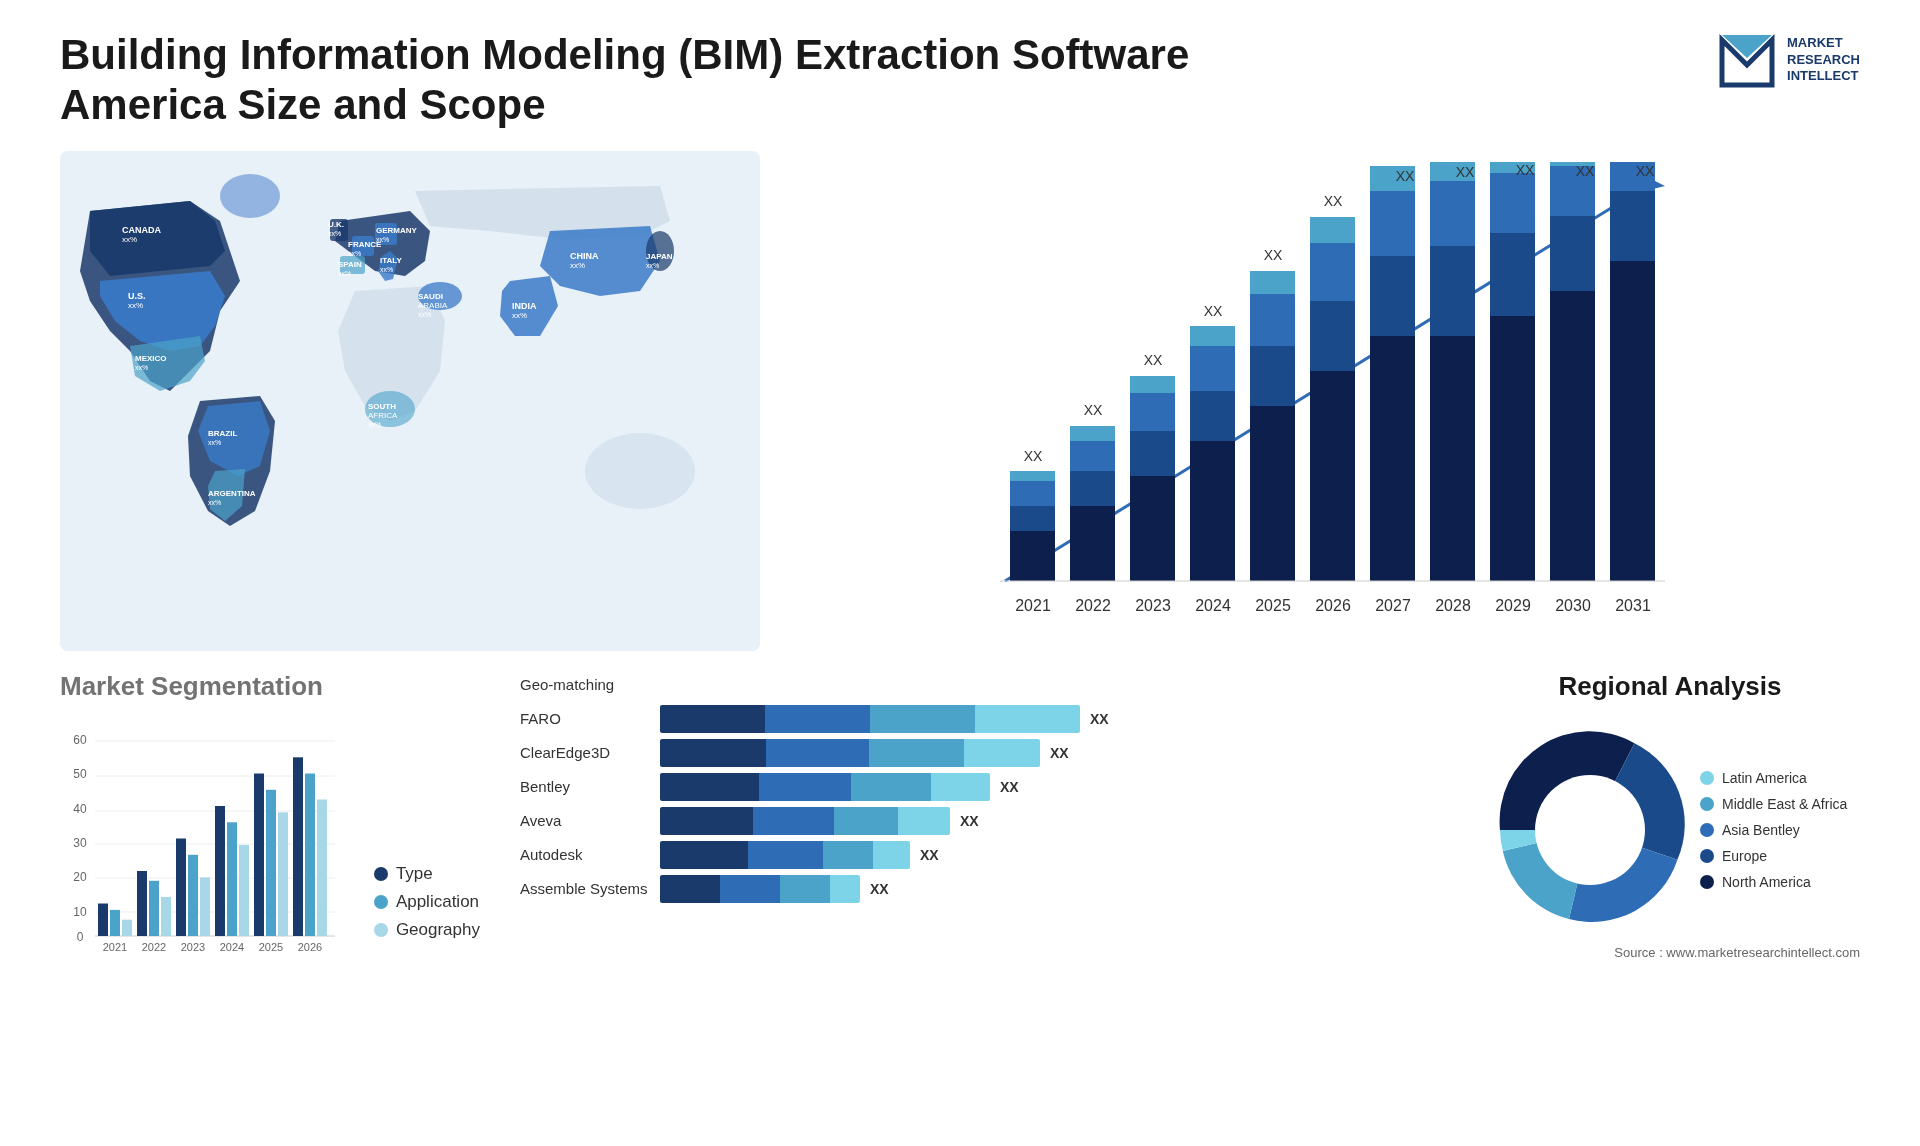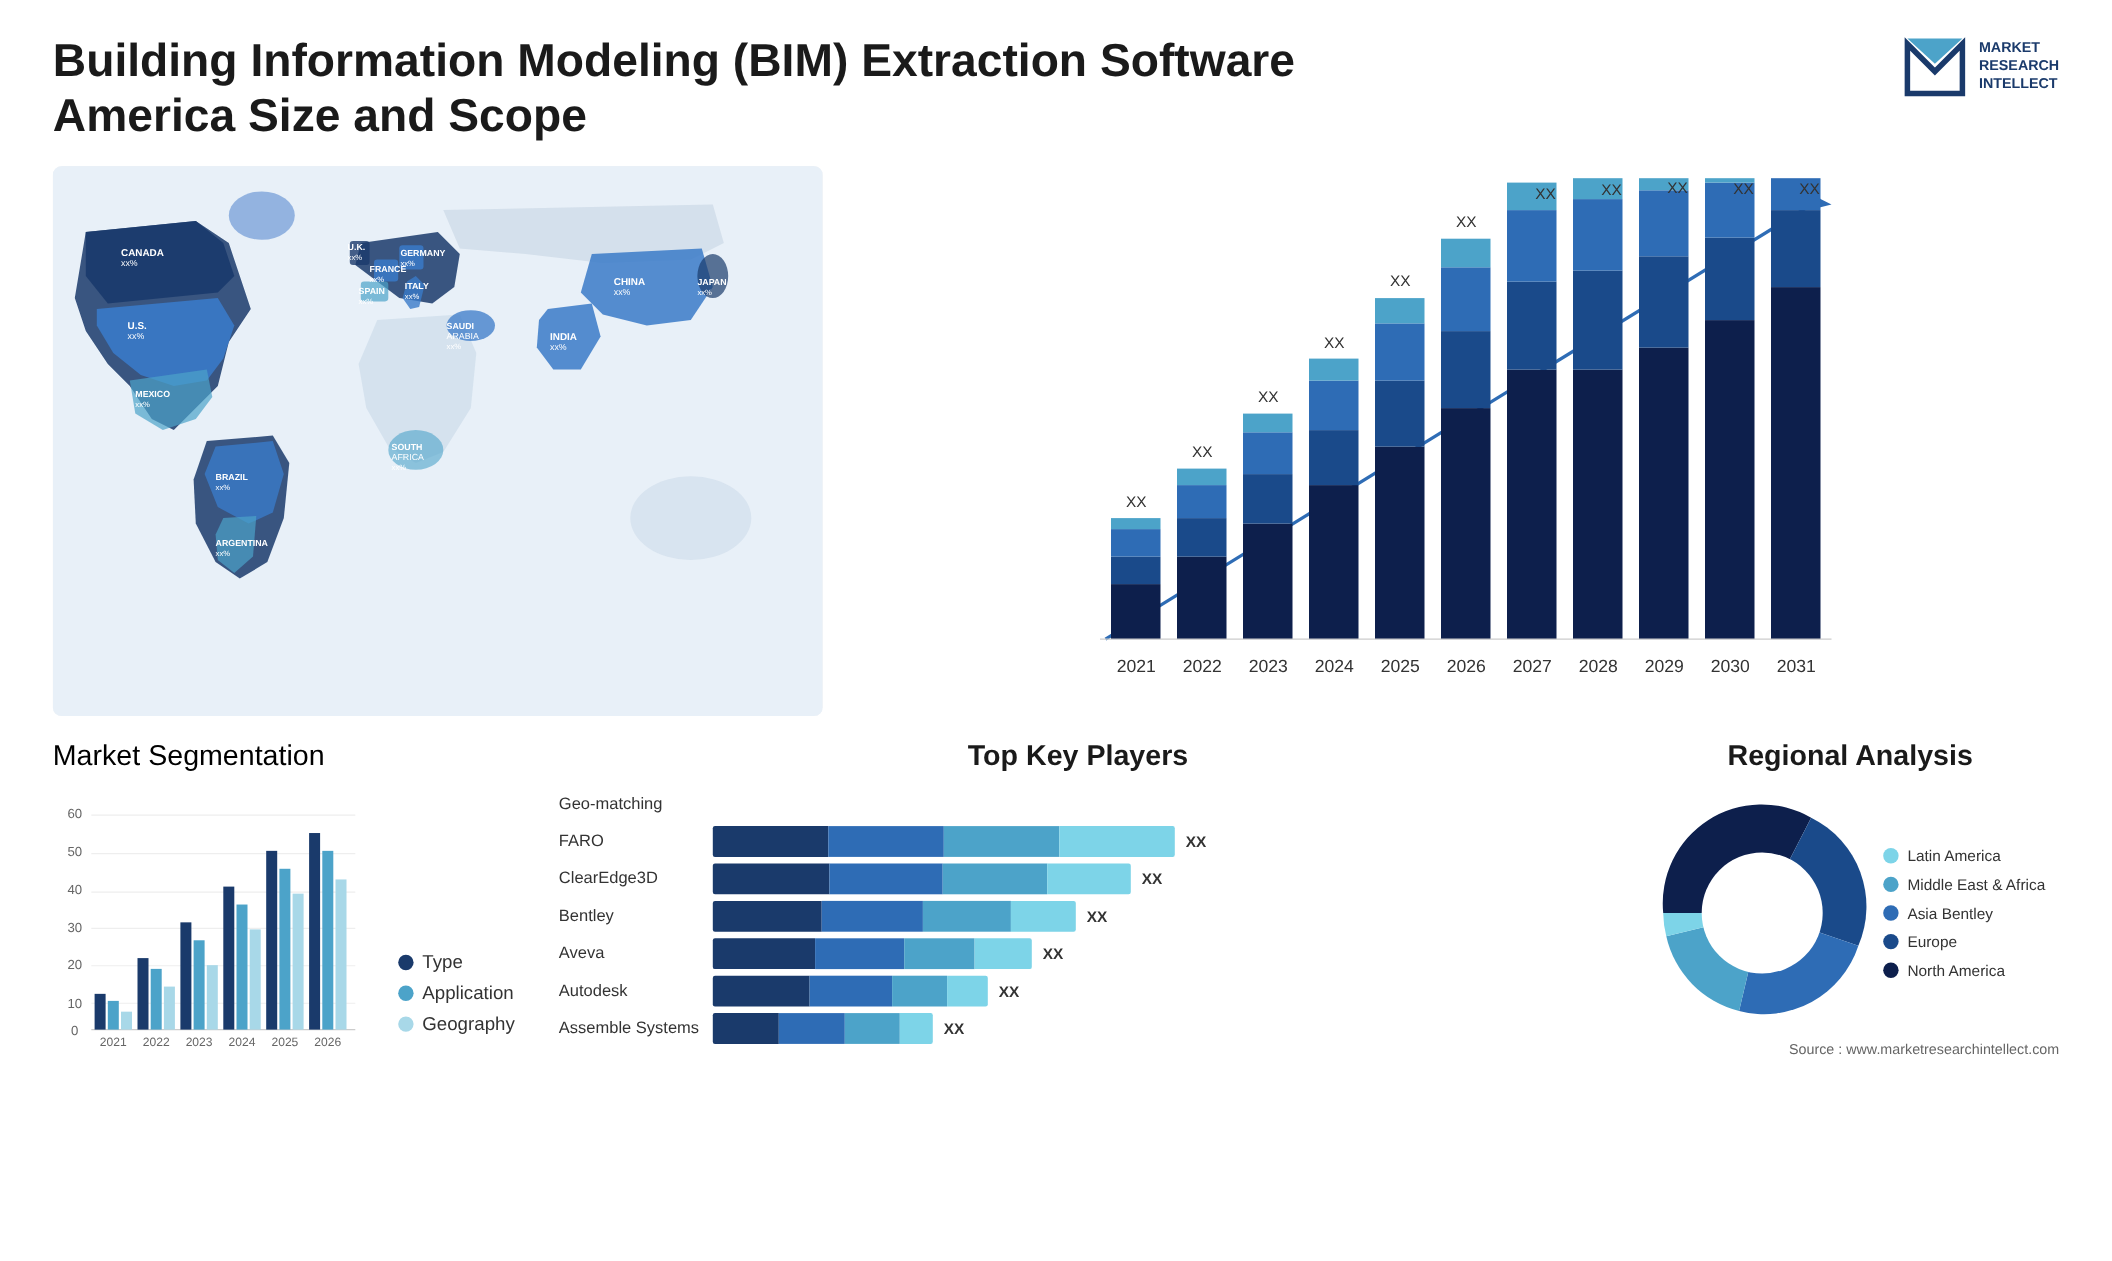--- a/index.html
+++ b/index.html
@@ -7,21 +7,21 @@
       width: 1920px;
       height: 1146px;
       background: #ffffff;
       font-family: Arial, sans-serif;
       overflow: hidden;
     }
 
     .main-container {
       width: 1920px;
       height: 888px;
-      padding: 30px 48px;
+      padding: 30px 60px;
       display: flex;
       flex-direction: column;
     }
 
     
     .header {
       display: flex;
       justify-content: space-between;
       align-items: flex-start;
       margin-bottom: 20px;
@@ -93,22 +93,22 @@
     }
 
     
     .segmentation-section {
       flex: 0 0 420px;
       display: flex;
       flex-direction: column;
     }
     .section-title {
       font-size: 26px;
-      font-weight: 400;
-      color: #000000;
+      font-weight: 700;
+      color: #737373;
       margin-bottom: 24px;
     }
     .seg-content {
       display: flex;
       align-items: flex-end;
       gap: 10px;
       flex: 1;
     }
     .seg-chart {
       flex: 1;
@@ -516,21 +516,20 @@
           </div>
           <div class="legend-item">
             <div class="legend-dot" style="background:#a8d8e8;"></div>
             <span>Geography</span>
           </div>
         </div>
       </div>
     </div>
 
     <div class="players-section">
-      <h2 class="players-title">Top Key Players</h2>
       <div class="players-list">
 
         <div class="player-row">
           <span class="player-name">Geo-matching</span>
           <div class="player-bar-container"></div>
         </div>
 
         <div class="player-row">
           <span class="player-name">FARO</span>
           <div class="player-bar-container">

